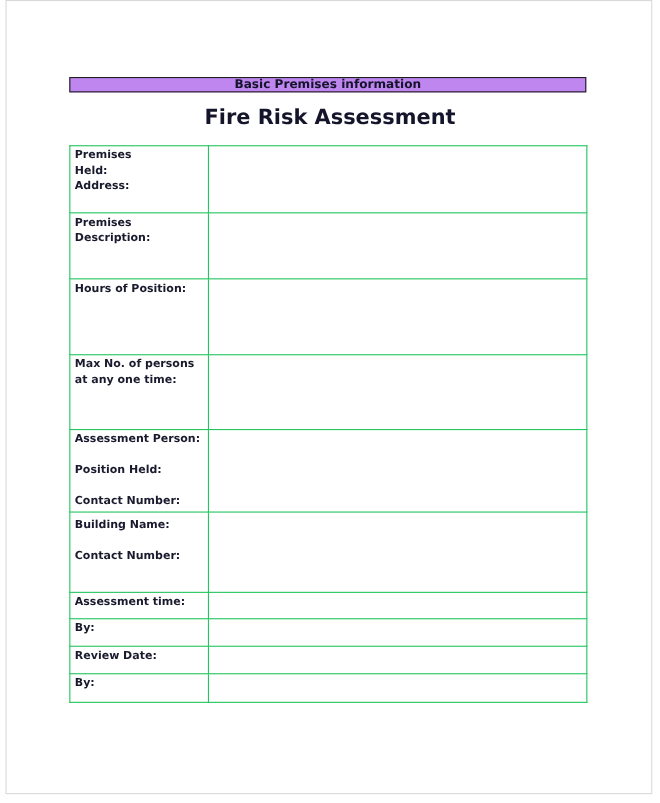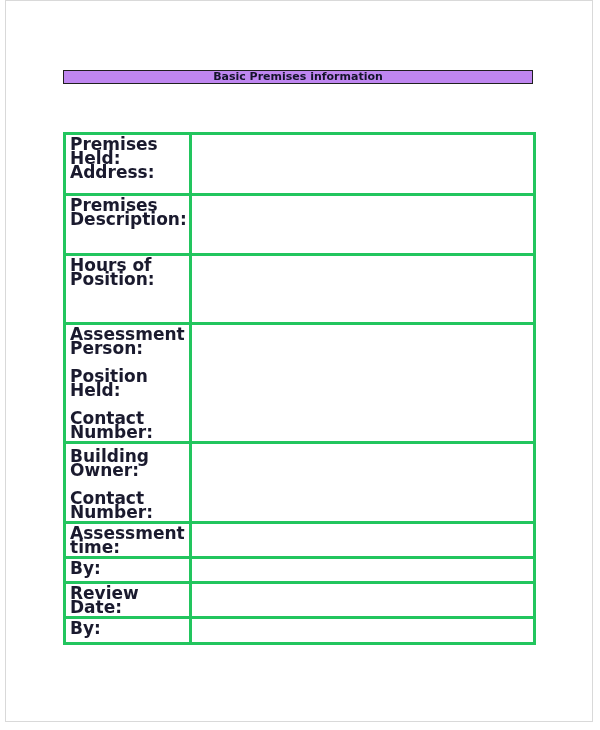--- a/index.html
+++ b/index.html
@@ -26,22 +26,22 @@
   .title {
     position:absolute; left:0; top:96px; width:600px;
     text-align:center; font-size:19px; font-weight:bold; color:#14142b;
   }
 
   table.form {
     position:absolute; left:63px; top:132px; width:470px;
     border-collapse:collapse; table-layout:fixed;
   }
   table.form td {
-    border:3px solid #22c55e; vertical-align:top;
-    padding:2px 4px; font-size:17px; font-weight:bold;
+    border:1px solid #22c55e; vertical-align:top;
+    padding:2px 4px; font-size:10px; font-weight:bold;
     line-height:14px; color:#1a1a2e; overflow:hidden;margin-top:17px;
   }
   td.value-cell { background:#ffffff; }
   .line { min-height:14px; }
 
   tr.r1  { height:61px; }
   tr.r2  { height:60px; }
   tr.r3  { height:69px; }
   tr.r4  { height:68px; }
   tr.r5  { height:75px; }
@@ -56,20 +56,21 @@
 <body>
 
 <div class="screen">
 
   <div class="page-frame"></div>
 
   <div class="banner">
     <span>Basic Premises information</span>
   </div>
 
+  <div class="title">Fire Risk Assessment</div>
 
   <table class="form">
     <colgroup>
         <col style="width:126px">
         <col style="width:344px">
       </colgroup>
     <tbody>
       <tr class="r1">
         <td class="label-cell">
           <div class="line">Premises</div>
@@ -84,33 +85,40 @@
           <div class="line">Description:</div>
         </td>
         <td class="value-cell"></td>
       </tr>
       <tr class="r3">
         <td class="label-cell">
           <div class="line">Hours of Position:</div>
         </td>
         <td class="value-cell"></td>
       </tr>
+      <tr class="r4">
+        <td class="label-cell">
+          <div class="line">Max No. of persons</div>
+          <div class="line">at any one time:</div>
+        </td>
+        <td class="value-cell"></td>
+      </tr>
       <tr class="r5">
         <td class="label-cell">
           <div class="line">Assessment Person:</div>
           <div class="line"></div>
           <div class="line">Position Held:</div>
           <div class="line"></div>
           <div class="line">Contact Number:</div>
         </td>
         <td class="value-cell"></td>
       </tr>
       <tr class="r6">
         <td class="label-cell">
-          <div class="line">Building Owner:</div>
+          <div class="line">Building Name:</div>
           <div class="line"></div>
           <div class="line">Contact Number:</div>
         </td>
         <td class="value-cell"></td>
       </tr>
       <tr class="r7">
         <td class="label-cell">
           <div class="line">Assessment time:</div>
         </td>
         <td class="value-cell"></td>

